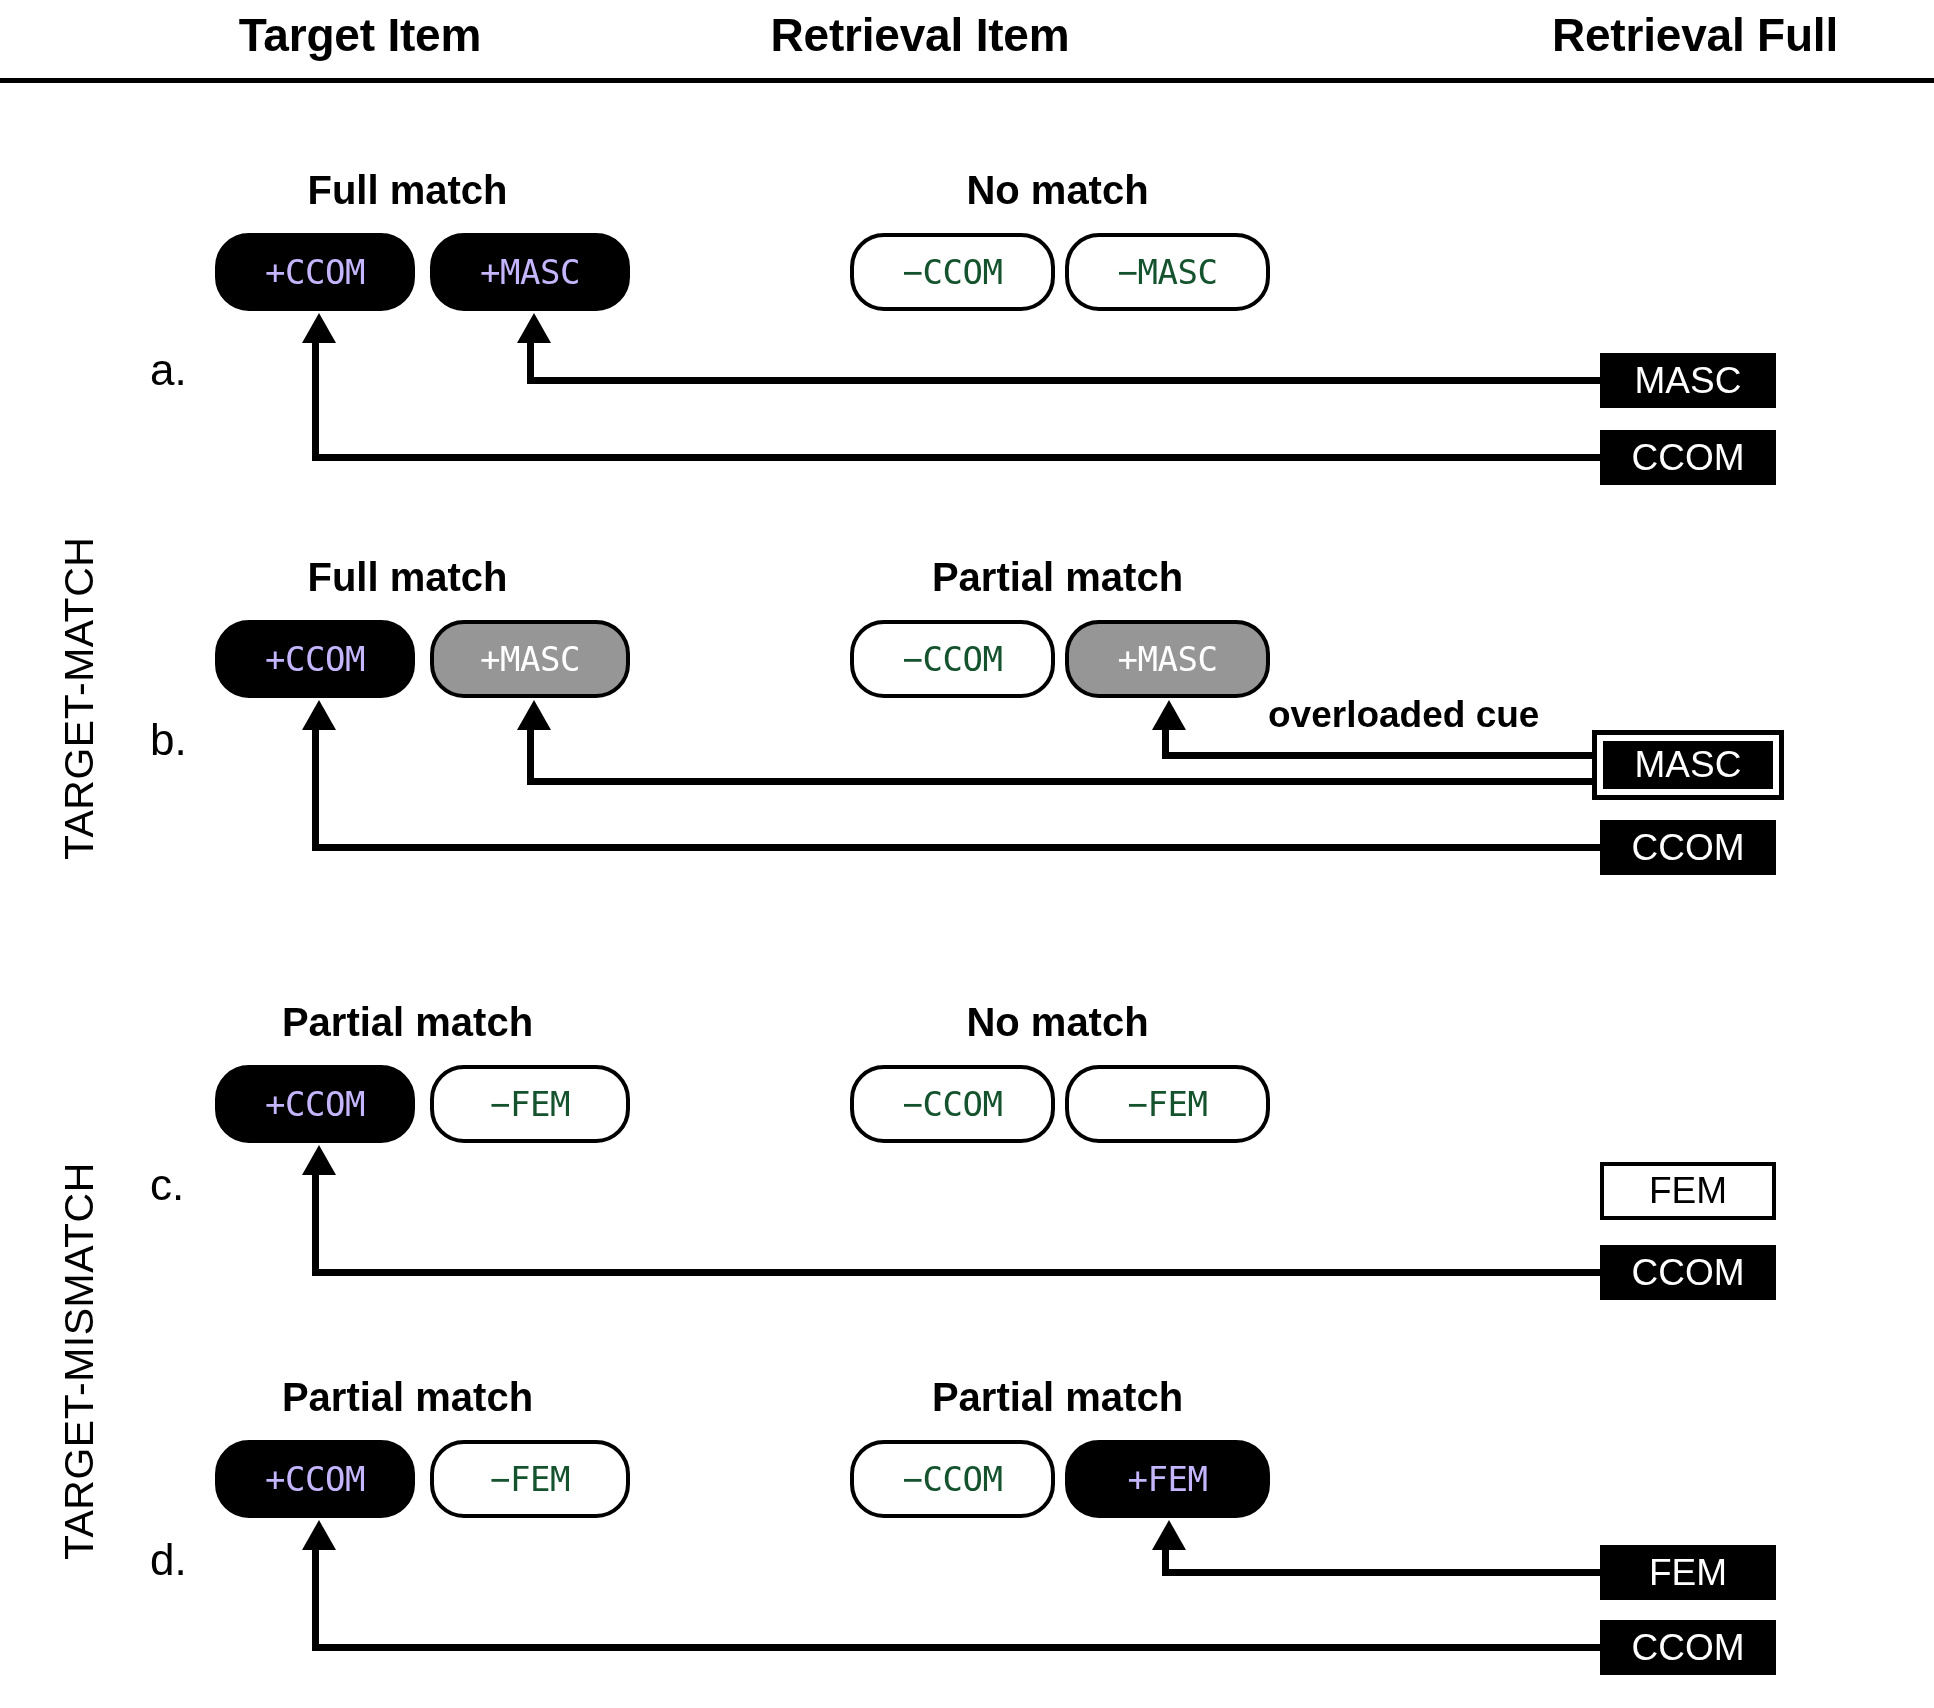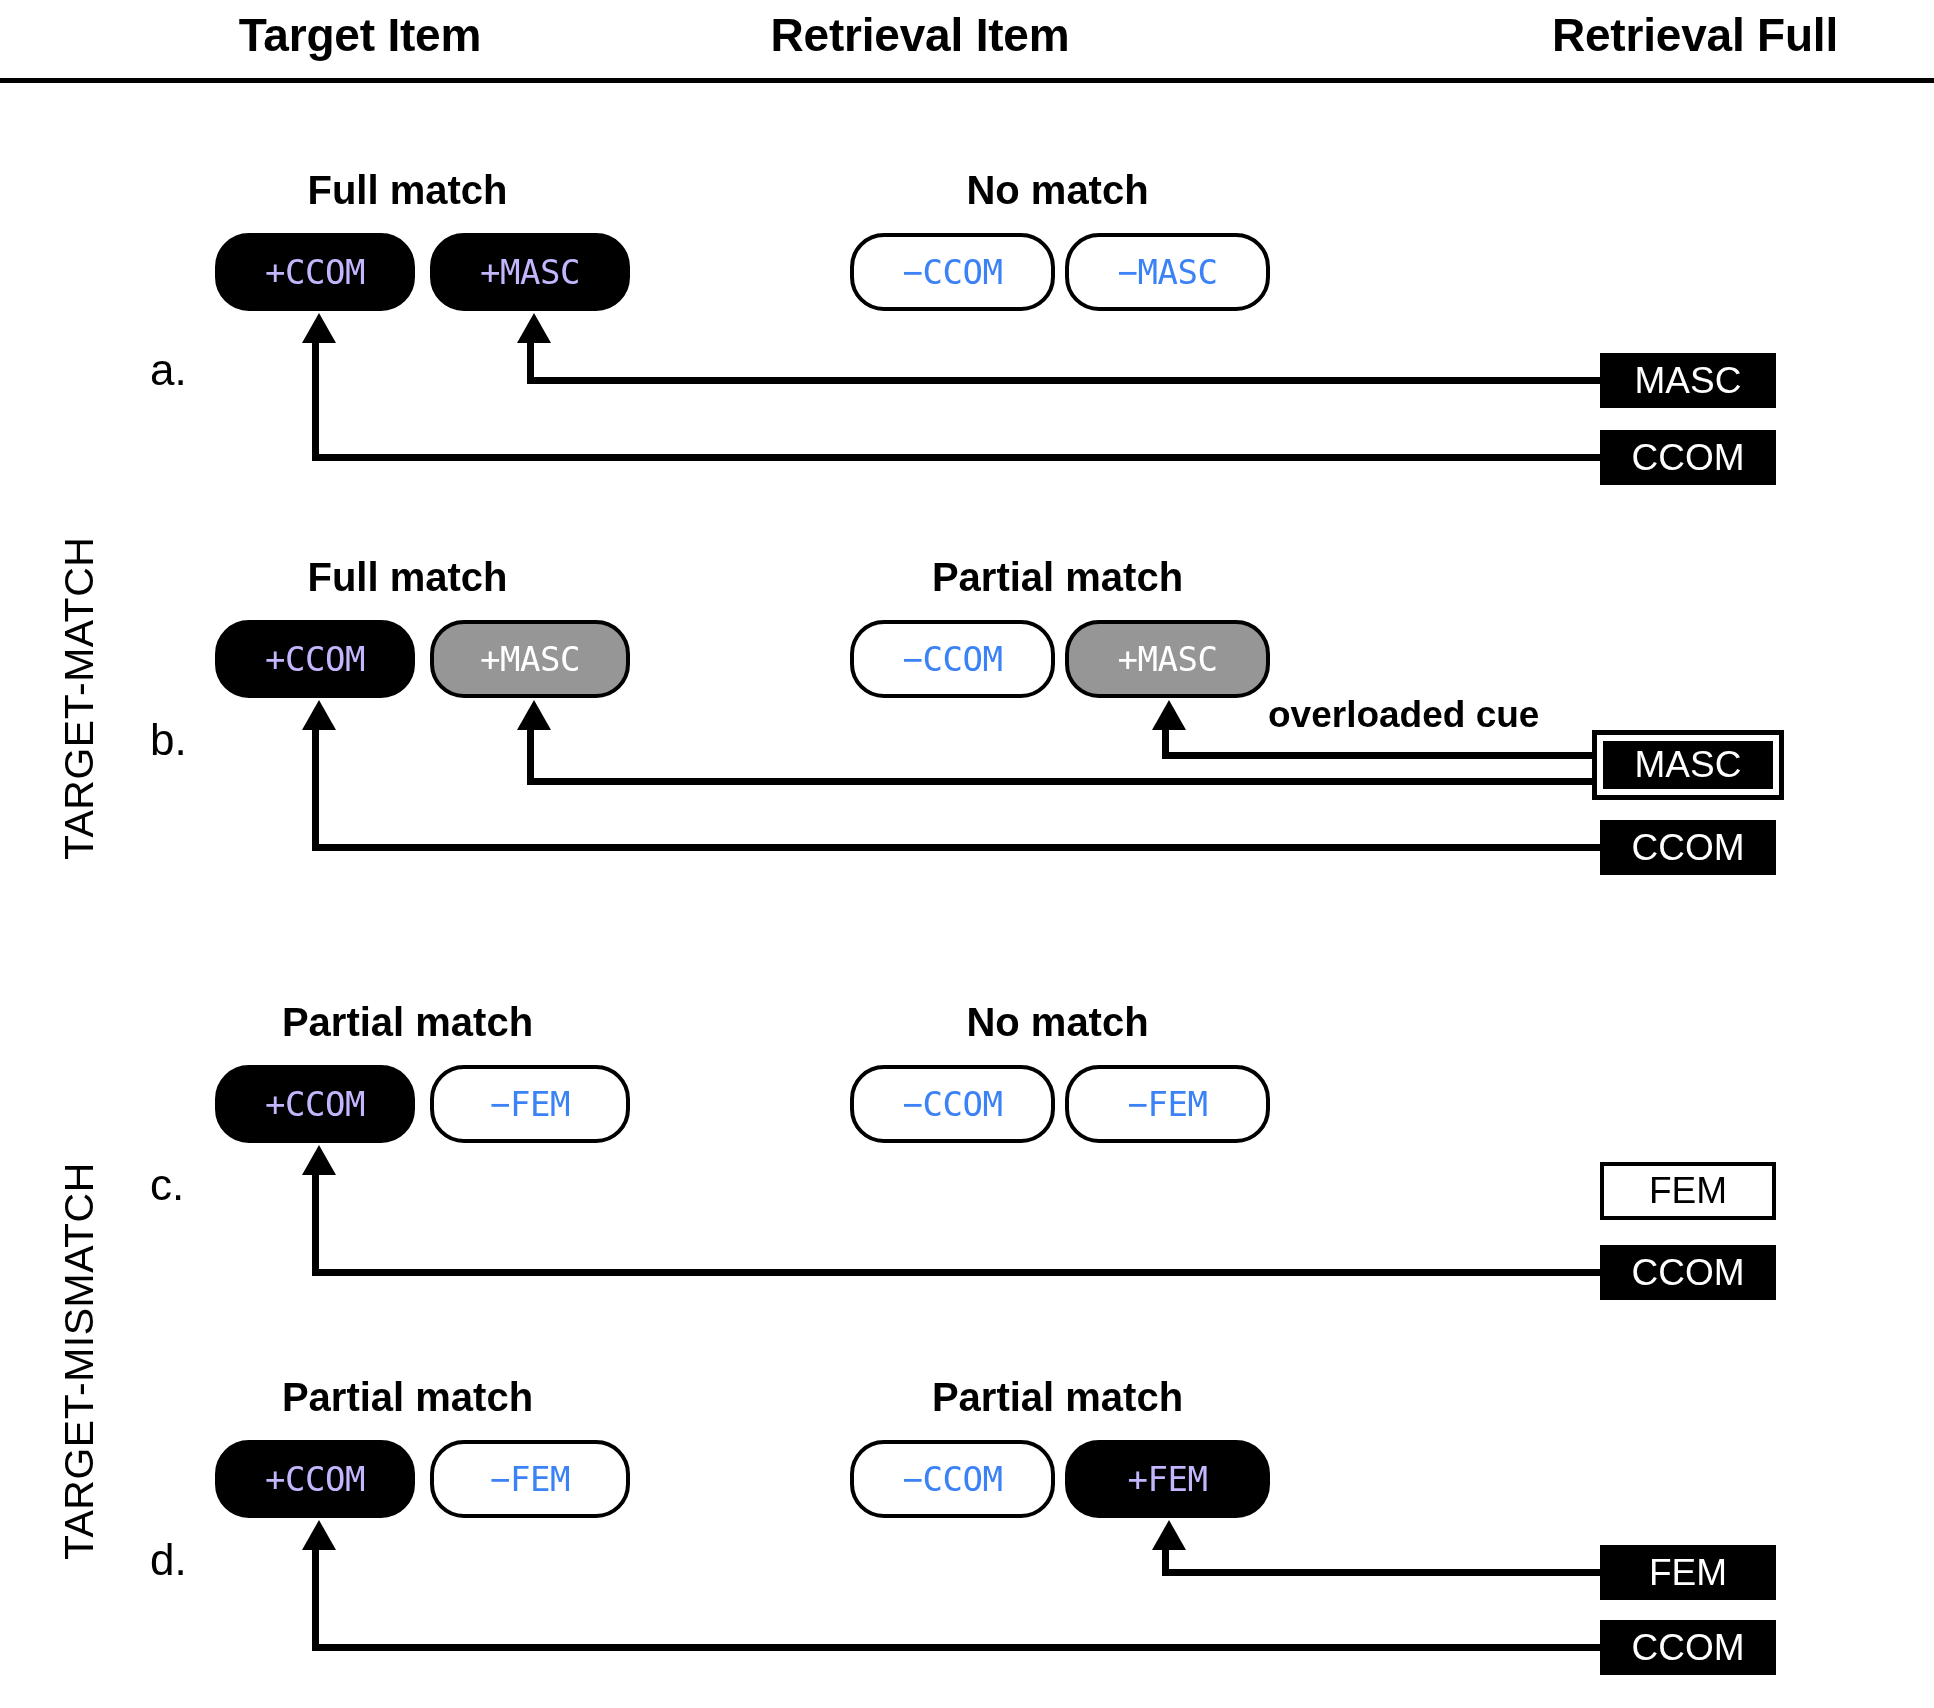--- a/index.html
+++ b/index.html
@@ -25,21 +25,21 @@
   }
 
   .pill{
     position:absolute;box-sizing:border-box;
     border-radius:34px;border:4px solid #000;
     display:flex;align-items:center;justify-content:center;
     font-family:"DejaVu Sans Mono",monospace;
     font-size:34px;letter-spacing:-0.5px;white-space:nowrap;
   }
   .pill.black{background:#000;color:#c4b5fd;border-color:#000;}
-  .pill.white{background:#fff;color:#3b82f6;border-color:#000;}
+  .pill.white{background:#fff;color:#14532d;border-color:#000;}
   .pill.gray{background:#969696;color:#fff;border-color:#000;}
 
   .cue{
     position:absolute;box-sizing:border-box;
     display:flex;align-items:center;justify-content:center;
     font-family:Liberation Sans, sans-serif;
     font-size:37px;white-space:nowrap;
   }
   .cue.black{background:#000;color:#fff;border:3px solid #000;}
   .cue.white{background:#fff;color:#000;border:4px solid #000;}

